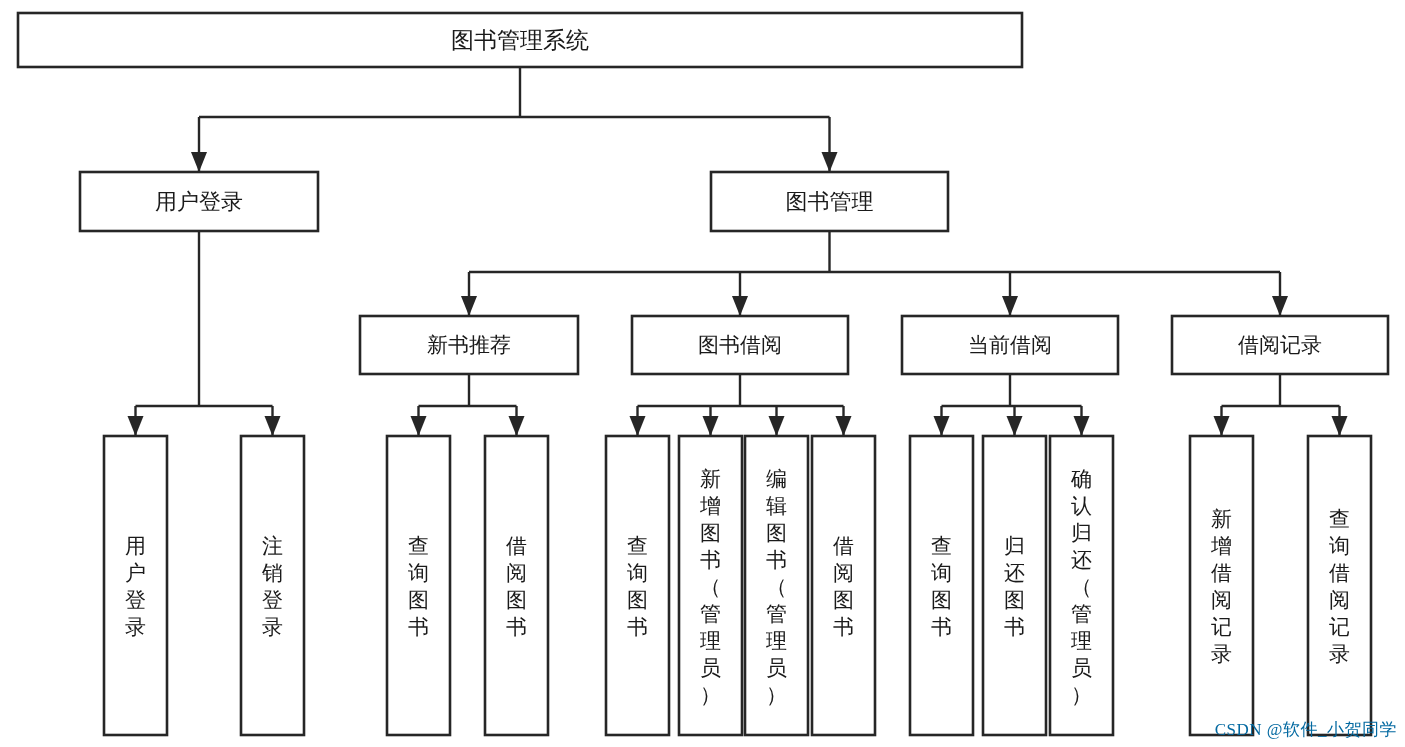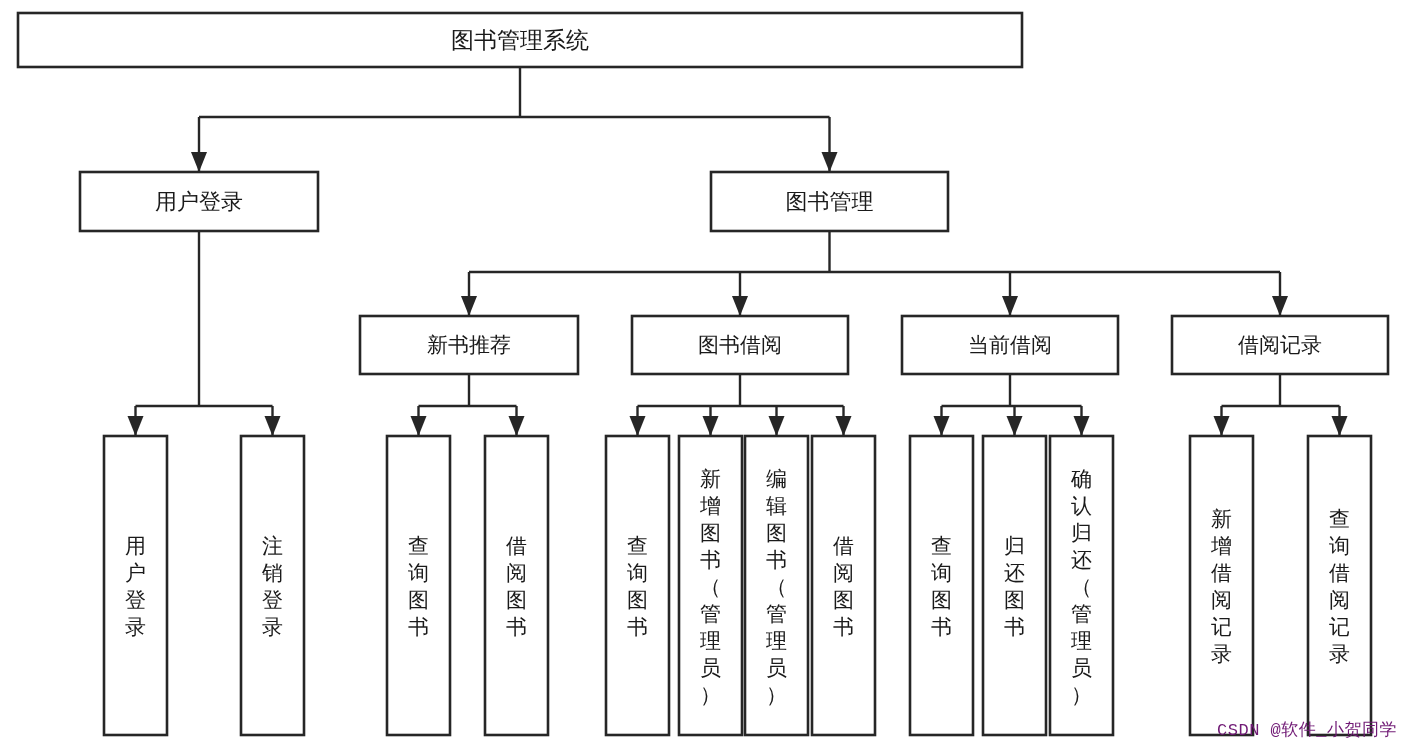--- a/index.html
+++ b/index.html
@@ -46,23 +46,23 @@
     fill: none;
   }
   .arrow-head {
     fill: #262626;
     stroke: none;
   }
   .watermark {
     position: absolute;
     right: 8px;
     bottom: 6px;
-    font-family: Liberation Mono, monospace;
+    font-family: Liberation Serif, serif;
     font-size: 17px;
-    color: #701a75;
+    color: #0369a1;
     white-space: nowrap;
     letter-spacing: 0.5px;
     pointer-events: none;
   }
 </style>
 </head>
 <body>
 
 <div id="diagram-root">
   <svg class="flow" viewBox="0 0 1405 747" xmlns="http://www.w3.org/2000/svg">

